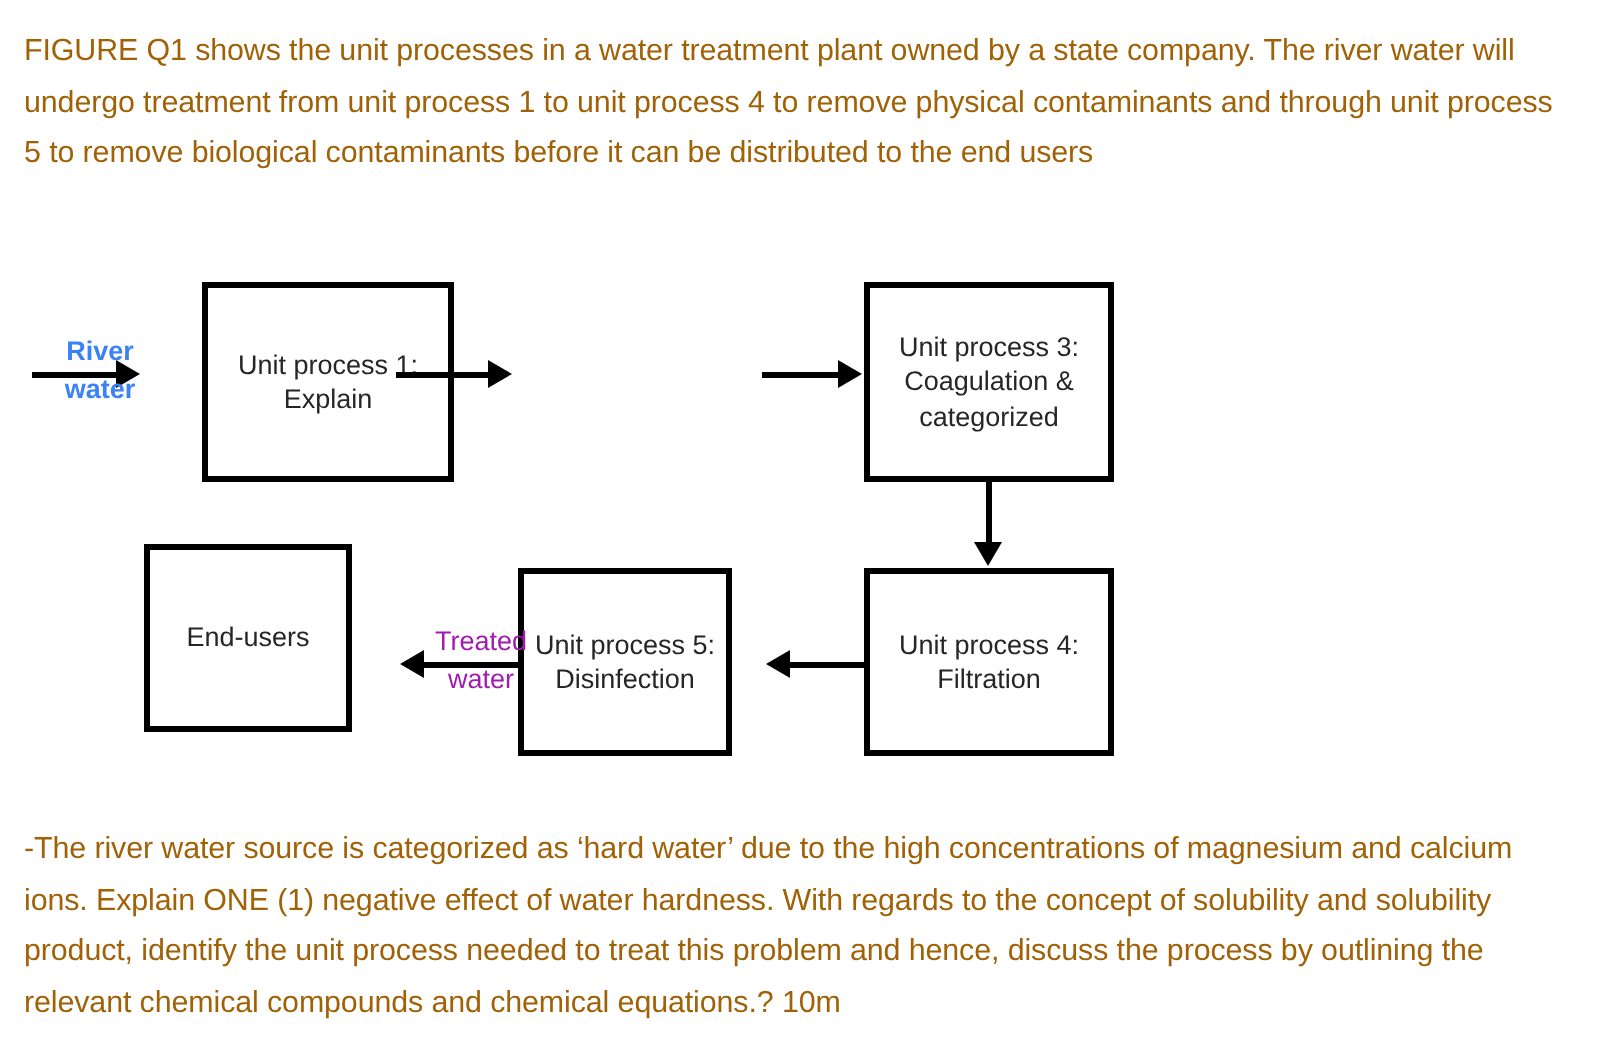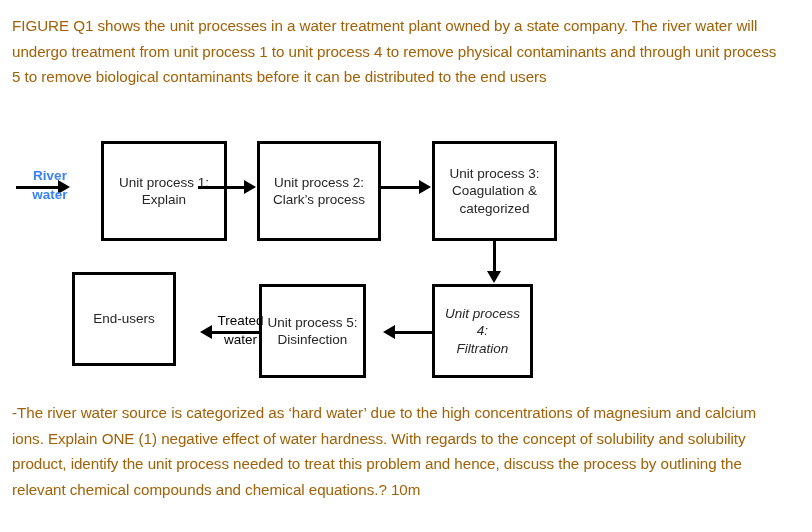--- a/index.html
+++ b/index.html
@@ -26,21 +26,21 @@
     letter-spacing: -0.05px;
     white-space: pre-wrap;
   }
   #intro-paragraph {
     left: 12px;
     top: 13px;
     width: 772px;
   }
   #closing-paragraph {
     left: 12px;
-    top: 400px;
+    top: 412px;
     width: 772px;
   }
 
   
   #process-diagram {
     position: absolute;
     left: 0;
     top: 120px;
     width: 812px;
     height: 280px;
@@ -59,21 +59,21 @@
     line-height: 17.5px;
     color: #262626;
     padding: 2px 4px;
   }
   .node-label { display: block; }
 
   
   #node-unit-process-1 { left: 64px;  top: 21px;  width: 126px; height: 100px; margin-left: 37px; }
   #node-unit-process-2 { left: 257px; top: 21px;  width: 124px; height: 100px; }
   #node-unit-process-3 { left: 432px; top: 21px;  width: 125px; height: 100px; }
-  #node-unit-process-4 { left: 432px; top: 164px; width: 101px; height: 94px; font-style: italic;  }
+  #node-unit-process-4 { left: 432px; top: 164px; width: 125px; height: 94px;  }
   #node-unit-process-5 { left: 259px; top: 164px; width: 107px; height: 94px;  }
   #node-end-users      { left: 72px;  top: 152px; width: 104px; height: 94px;  }
 
   
   .conn {
     position: absolute;
     background: #000000;
   }
   .conn-h { height: 3px; }
   .conn-v { width: 3px; }
@@ -133,21 +133,21 @@
   #arrow-p5-end { left: 200px; top: 205px; }
   #label-treated-water {
     position: absolute;
     left: 199px;
     top: 192px;
     width: 83px;
     text-align: center;
     font-family: "Liberation Sans", sans-serif;
     font-size: 13.5px;
     line-height: 18px;
-    color: #000000;
+    color: #a21caf;
     background: transparent;
   }
   #label-treated-water .l2 { display: block; margin-top: 1px; }
 </style>
 </head>
 <body>
 
 <div class="para" id="intro-paragraph">FIGURE Q1 shows the unit processes in a water treatment plant owned by a state company. The river water will undergo treatment from unit process 1 to unit process 4 to remove physical contaminants and through unit process 5 to remove biological contaminants before it can be distributed to the end users</div>
 
 <div id="process-diagram">
@@ -162,26 +162,20 @@
   <div class="node" id="node-unit-process-1">
     <span>
       <span class="node-label">Unit process 1:</span>
       <span class="node-label">Explain</span>
     </span>
   </div>
 
   <div class="conn conn-h" id="conn-p1-p2"></div>
   <div class="arrowhead arrow-right" id="arrow-p1-p2"></div>
 
-  <div class="node" id="node-unit-process-2">
-    <span>
-      <span class="node-label">Unit process 2:</span>
-      <span class="node-label">Clark’s process</span>
-    </span>
-  </div>
 
   <div class="conn conn-h" id="conn-p2-p3"></div>
   <div class="arrowhead arrow-right" id="arrow-p2-p3"></div>
 
   <div class="node" id="node-unit-process-3">
     <span>
       <span class="node-label">Unit process 3:</span>
       <span class="node-label">Coagulation &amp;</span>
       <span class="node-label">categorized</span>
     </span>

